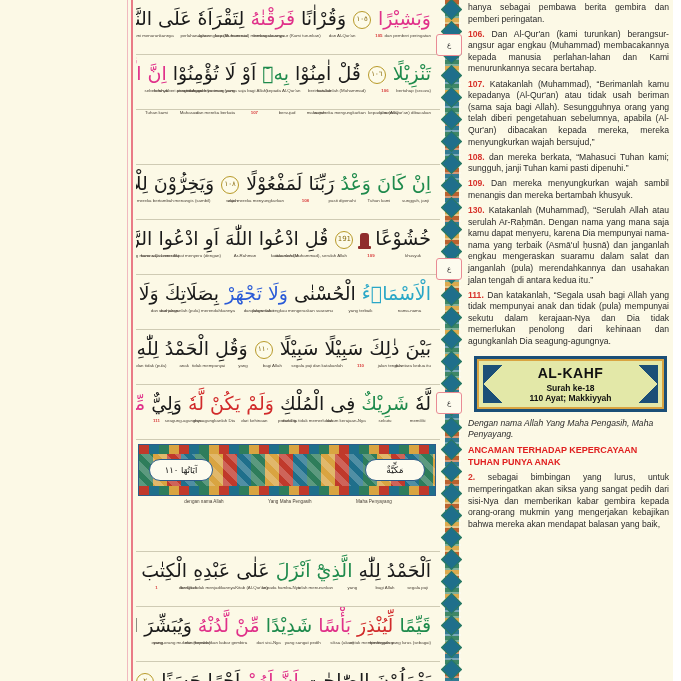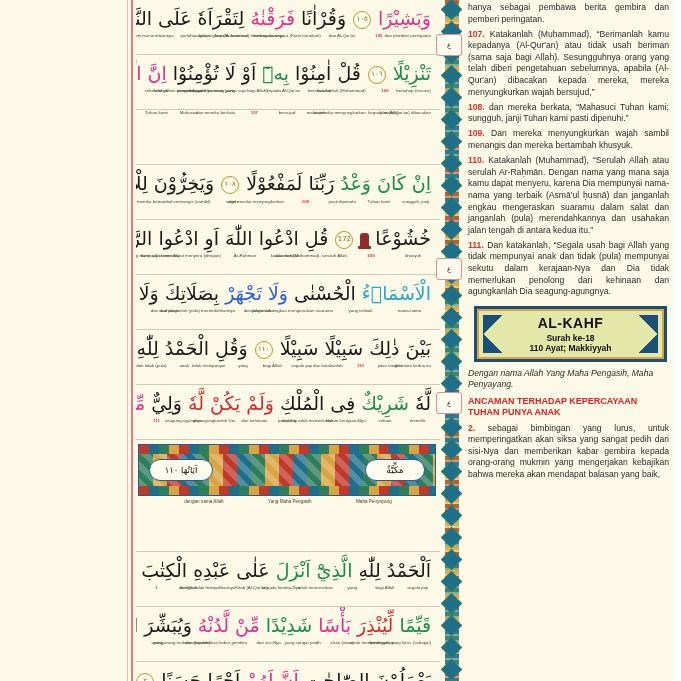--- a/index.html
+++ b/index.html
@@ -247,25 +247,25 @@
           <div class="gl-line"><span class="gl" style="width: 12.5%; box-sizing: border-box;">dan pemberi peringatan</span><span class="gl gl-num" style="width: 12.5%; box-sizing: border-box;">105</span><span class="gl" style="width: 12.5%; box-sizing: border-box;">dan Al-Qur'an</span><span class="gl" style="width: 12.5%; box-sizing: border-box;">(Kami turunkan) berangsur-angsur</span><span class="gl" style="width: 12.5%; box-sizing: border-box;">agar engkau (Muhammad) membacakannya</span><span class="gl" style="width: 12.5%; box-sizing: border-box;">kepada manusia</span><span class="gl" style="width: 12.5%; box-sizing: border-box;">perlahan-lahan</span><span class="gl" style="width: 12.5%; box-sizing: border-box;">dan Kami menurunkannya</span></div>
         </div>
         <div class="arow">
           <div class="ar-line"><span class="aw green" style="padding: 0px 3px;">تَنْزِيْلًا</span><span class="ayah-num">١٠٦</span><span class="aw " style="padding: 0px 3px;">قُلْ</span><span class="aw " style="padding: 0px 3px;">اٰمِنُوْا</span><span class="aw green" style="padding: 0px 3px;">بِهٖٓ</span><span class="aw " style="padding: 0px 3px;">اَوْ لَا تُؤْمِنُوْا</span><span class="aw pink" style="padding: 0px 3px;">اِنَّ الَّذِيْنَ</span></div>
           <div class="gl-line"><span class="gl" style="width: 11.111%; box-sizing: border-box;">(secara) bertahap</span><span class="gl gl-num" style="width: 11.111%; box-sizing: border-box;">106</span><span class="gl" style="width: 11.111%; box-sizing: border-box;">katakanlah (Muhammad)</span><span class="gl" style="width: 11.111%; box-sizing: border-box;">beriman-lah</span><span class="gl" style="width: 11.111%; box-sizing: border-box;">kepada Al-Qur'an</span><span class="gl" style="width: 11.111%; box-sizing: border-box;">atau tidak usah beriman (sama saja bagi Allah)</span><span class="gl" style="width: 11.111%; box-sizing: border-box;">sesungguhnya orang yang</span><span class="gl" style="width: 11.111%; box-sizing: border-box;">telah diberi pengetahuan</span><span class="gl" style="width: 11.111%; box-sizing: border-box;">sebelumnya</span></div>
         </div>
         <div class="arow">
           <div class="gl-line"><span class="gl" style="width: 11.111%; box-sizing: border-box;">jika (Al-Qur'an) dibacakan</span><span class="gl" style="width: 11.111%; box-sizing: border-box;">kepada mereka</span><span class="gl" style="width: 11.111%; box-sizing: border-box;">maka mereka menyungkurkan</span><span class="gl" style="width: 11.111%; box-sizing: border-box;">wajah</span><span class="gl" style="width: 11.111%; box-sizing: border-box;">bersujud</span><span class="gl gl-num" style="width: 11.111%; box-sizing: border-box;">107</span><span class="gl" style="width: 11.111%; box-sizing: border-box;">dan mereka berkata</span><span class="gl" style="width: 11.111%; box-sizing: border-box;">Mahasuci</span><span class="gl" style="width: 11.111%; box-sizing: border-box;">Tuhan kami</span></div>
         </div>
         <div class="arow">
-          <div class="ar-line"><span class="aw green" style="padding: 0px 3px;">اِنْ كَانَ وَعْدُ</span><span class="aw " style="padding: 0px 3px;">رَبِّنَا</span><span class="aw " style="padding: 0px 3px; font-family: Liberation Serif, serif;">لَمَفْعُوْلًا</span><span class="ayah-num">١٠٨</span><span class="aw " style="padding: 0px 3px;">وَيَخِرُّوْنَ</span><span class="aw " style="padding: 0px 3px;">لِلْاَذْقَانِ</span></div>
+          <div class="ar-line"><span class="aw green" style="padding: 0px 3px;">اِنْ كَانَ وَعْدُ</span><span class="aw " style="padding: 0px 3px;">رَبِّنَا</span><span class="aw " style="padding: 0px 3px;">لَمَفْعُوْلًا</span><span class="ayah-num">١٠٨</span><span class="aw " style="padding: 0px 3px;">وَيَخِرُّوْنَ</span><span class="aw " style="padding: 0px 3px;">لِلْاَذْقَانِ</span></div>
           <div class="gl-line"><span class="gl" style="width: 12.5%; box-sizing: border-box;">sungguh, janji</span><span class="gl" style="width: 12.5%; box-sizing: border-box;">Tuhan kami</span><span class="gl" style="width: 12.5%; box-sizing: border-box;">pasti dipenuhi</span><span class="gl gl-num" style="width: 12.5%; box-sizing: border-box;">108</span><span class="gl" style="width: 12.5%; box-sizing: border-box;">dan mereka menyungkurkan</span><span class="gl" style="width: 12.5%; box-sizing: border-box;">wajah</span><span class="gl" style="width: 12.5%; box-sizing: border-box;">(sambil) menangis</span><span class="gl" style="width: 12.5%; box-sizing: border-box;">dan mereka bertambah</span></div>
         </div>
         <div class="arow">
-          <div class="ar-line"><span class="aw " style="padding: 0px 3px;">خُشُوْعًا</span><span class="sajda"></span><span class="ayah-num">172</span><span class="aw " style="padding: 0px 3px;">قُلِ ادْعُوا اللّٰهَ</span><span class="aw " style="padding: 0px 3px;">اَوِ ادْعُوا</span><span class="aw " style="padding: 0px 3px;">الرَّحْمٰنَ</span></div>
+          <div class="ar-line"><span class="aw " style="padding: 0px 3px;">خُشُوْعًا</span><span class="sajda"></span><span class="ayah-num">191</span><span class="aw " style="padding: 0px 3px;">قُلِ ادْعُوا اللّٰهَ</span><span class="aw " style="padding: 0px 3px;">اَوِ ادْعُوا</span><span class="aw " style="padding: 0px 3px;">الرَّحْمٰنَ</span></div>
           <div class="gl-line"><span class="gl" style="width: 14.286%; box-sizing: border-box;">khusyuk</span><span class="gl gl-num" style="width: 14.286%; box-sizing: border-box;">109</span><span class="gl" style="width: 14.286%; box-sizing: border-box;">katakanlah (Muhammad), serulah Allah</span><span class="gl" style="width: 14.286%; box-sizing: border-box;">atau serulah</span><span class="gl" style="width: 14.286%; box-sizing: border-box;">Ar-Rahman</span><span class="gl" style="width: 14.286%; box-sizing: border-box;">(dengan) nama yang mana saja kamu dapat menyeru</span><span class="gl" style="width: 14.286%; box-sizing: border-box;">karena Dia memiliki</span></div>
         </div>
         <div class="arow">
           <div class="ar-line"><span class="aw cyan" style="padding: 0px 3px;">الْاَسْمَاۤءُ</span><span class="aw " style="padding: 0px 3px;">الْحُسْنٰى</span><span class="aw blue" style="padding: 0px 3px;">وَلَا تَجْهَرْ</span><span class="aw " style="padding: 0px 3px;">بِصَلَاتِكَ</span><span class="aw " style="padding: 0px 3px;">وَلَا تُخَافِتْ بِهَا</span></div>
           <div class="gl-line"><span class="gl" style="width: 16.667%; box-sizing: border-box;">nama-nama</span><span class="gl" style="width: 16.667%; box-sizing: border-box;">yang terbaik</span><span class="gl" style="width: 16.667%; box-sizing: border-box;">dan janganlah engkau mengeraskan suaramu</span><span class="gl" style="width: 16.667%; box-sizing: border-box;">dalam salat</span><span class="gl" style="width: 16.667%; box-sizing: border-box;">dan janganlah (pula) merendahkannya</span><span class="gl" style="width: 16.667%; box-sizing: border-box;">dan usahakan</span></div>
         </div>
         <div class="arow">
           <div class="ar-line"><span class="aw " style="padding: 0px 3px;">بَيْنَ ذٰلِكَ سَبِيْلًا</span><span class="aw " style="padding: 0px 3px;">سَبِيْلًا</span><span class="ayah-num">١١٠</span><span class="aw " style="padding: 0px 3px;">وَقُلِ</span><span class="aw " style="padding: 0px 3px;">الْحَمْدُ</span><span class="aw " style="padding: 0px 3px;">لِلّٰهِ</span></div>
           <div class="gl-line"><span class="gl" style="width: 10%; box-sizing: border-box;">di antara kedua itu</span><span class="gl" style="width: 10%; box-sizing: border-box;">jalan tengah</span><span class="gl gl-num" style="width: 10%; box-sizing: border-box;">110</span><span class="gl" style="width: 10%; box-sizing: border-box;">dan katakanlah</span><span class="gl" style="width: 10%; box-sizing: border-box;">segala puji</span><span class="gl" style="width: 10%; box-sizing: border-box;">bagi Allah</span><span class="gl" style="width: 10%; box-sizing: border-box;">yang</span><span class="gl" style="width: 10%; box-sizing: border-box;">tidak mempunyai</span><span class="gl" style="width: 10%; box-sizing: border-box;">anak</span><span class="gl" style="width: 10%; box-sizing: border-box;">dan tidak (pula)</span></div>
         </div>
@@ -341,24 +341,25 @@
     <div id="side-markers">
         <div class="side-marker" style="top: 34px;">ع</div>
         <div class="side-marker" style="top: 258px;">ع</div>
         <div class="side-marker" style="top: 392px;">ع</div>
       </div>
   </div>
 
   <div class="trans-col">
     <p class="t-par">hanya sebagai pembawa berita gembira dan pemberi peringatan.</p>
     <div id="trans-verses">
+        <p class="t-par"><span class="t-num">106. </span><span>Dan Al-Qur'an (kami turunkan) berangsur-angsur agar engkau (Muhammad) membacakannya kepada manusia perlahan-lahan dan Kami menurunkannya secara bertahap.</span></p>
         <p class="t-par"><span class="t-num">107. </span><span>Katakanlah (Muhammad), “Berimanlah kamu kepadanya (Al-Qur'an) atau tidak usah beriman (sama saja bagi Allah). Sesungguhnya orang yang telah diberi pengetahuan sebelumnya, apabila (Al-Qur'an) dibacakan kepada mereka, mereka menyungkurkan wajah bersujud,”</span></p>
         <p class="t-par"><span class="t-num">108. </span><span>dan mereka berkata, “Mahasuci Tuhan kami; sungguh, janji Tuhan kami pasti dipenuhi.”</span></p>
         <p class="t-par"><span class="t-num">109. </span><span>Dan mereka menyungkurkan wajah sambil menangis dan mereka bertambah khusyuk.</span></p>
-        <p class="t-par"><span class="t-num">110. </span><span>Katakanlah (Muhammad), “Serulah Allah atau serulah Ar-Raḥmān. Dengan nama yang mana saja kamu dapat menyeru, karena Dia mempunyai nama-nama yang terbaik (Asmā'ul ḥusnā) dan janganlah engkau mengeraskan suaramu dalam salat dan janganlah (pula) merendahkannya dan usahakan jalan tengah di antara kedua itu.”</span></p>
+        <p class="t-par"><span class="t-num">130. </span><span>Katakanlah (Muhammad), “Serulah Allah atau serulah Ar-Raḥmān. Dengan nama yang mana saja kamu dapat menyeru, karena Dia mempunyai nama-nama yang terbaik (Asmā'ul ḥusnā) dan janganlah engkau mengeraskan suaramu dalam salat dan janganlah (pula) merendahkannya dan usahakan jalan tengah di antara kedua itu.”</span></p>
         <p class="t-par"><span class="t-num">111. </span><span>Dan katakanlah, “Segala usah bagi Allah yang tidak mempunyai anak dan tidak (pula) mempunyai sekutu dalam kerajaan-Nya dan Dia tidak memerlukan penolong dari kehinaan dan agungkanlah Dia seagung-agungnya.</span></p>
       </div>
 
     <div class="kahf-box">
       <div class="kahf-title">AL-KAHF</div>
       <div class="kahf-sub">Surah ke-18</div>
       <div class="kahf-sub2">110 Ayat; Makkiyyah</div>
     </div>
 
     <p class="bismillah-it">Dengan nama Allah Yang Maha Pengasih, Maha Penyayang.</p>

